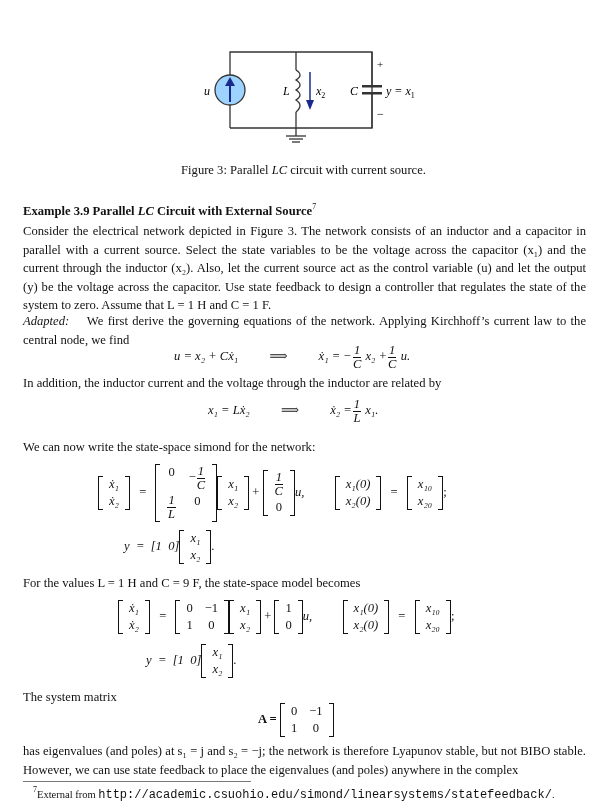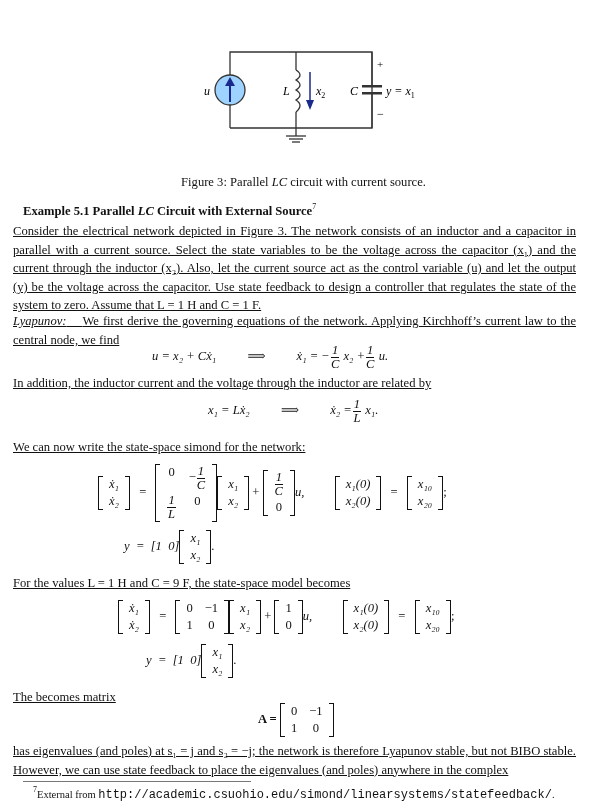--- a/index.html
+++ b/index.html
@@ -1,23 +1,23 @@
 <!DOCTYPE html>
 <html><head>
 <meta charset="utf-8">
 <style>
   html, body { margin:0; padding:0; background:#ffffff; }
   body { width:607px; height:811px; position:relative; overflow:hidden;
          font-family:"Liberation Serif", "DejaVu Serif", serif; color:#111; font-size:12.6px; }
   .abs { position:absolute; }
-  .para { position:absolute; left:13px; width:563px; line-height:18.6px; text-align:justify;text-decoration:underline; }
+  .para { position:absolute; left:23px; width:563px; line-height:18.6px; text-align:justify; }
   .i { font-style:italic; }
   .b { font-weight:bold; }
   .mono { font-family:"Liberation Mono", "DejaVu Sans Mono", monospace; font-size:12px; }
-  .center { text-align:center;margin-top:12px; }
+  .center { text-align:center; }
   .sup { font-size:8px; vertical-align:6px; }
   .frac { display:inline-block; vertical-align:middle; text-align:center; margin:0 1px; }
   .frac > span { display:block; line-height:13px; }
   .frac > .num { border-bottom:1px solid #111; padding:0 1px; }
   .mat { display:inline-flex; align-items:center; vertical-align:middle; }
   .br { display:inline-block; border:1px solid #111; width:4px; align-self:stretch; }
   .brl { border-right:none; }
   .brr { border-left:none; }
   .mgrid { display:inline-grid; gap:2px 12px; padding:1px 6px; text-align:center; }
   .eq { position:absolute; white-space:nowrap; }
@@ -57,30 +57,30 @@
   <text x="206" y="55" font-family="Liberation Serif, serif" font-style="italic" font-size="12"><tspan>y = x</tspan><tspan font-size="8" dy="3" font-style="normal">1</tspan></text>
   <text x="197" y="28" font-family="Liberation Serif, serif" font-size="11">+</text>
   <text x="197" y="78" font-family="Liberation Serif, serif" font-size="12">−</text>
 </svg>
 
 <div class="abs center" style="left:0;top:163px;width:607px">
   <span>Figure 3: Parallel </span><span class="i">LC</span><span> circuit with current source.</span>
 </div>
 
 <div class="abs b" style="left:23px;top:202px">
-  <span>Example 5.1  Parallel </span><span class="i">LC</span><span> Circuit with External Source</span><span class="sup" style="font-weight:normal">7</span>
+  <span>Example 3.9  Parallel </span><span class="i">LC</span><span> Circuit with External Source</span><span class="sup" style="font-weight:normal">7</span>
 </div>
 
 <div class="para" style="top:222px">Consider the electrical network depicted in Figure 3. The network consists of an inductor and a capacitor in parallel with a current source. Select the state variables to be the voltage across the capacitor (x₁) and the current through the inductor (x₂). Also, let the current source act as the control variable (u) and let the output (y) be the voltage across the capacitor. Use state feedback to design a controller that regulates the state of the system to zero. Assume that L = 1 H and C = 1 F.</div>
 
 <div class="para" style="top:312px">
-  <span class="i">Lyapunov:</span>&nbsp;&nbsp;&nbsp;&nbsp;<span>We first derive the governing equations of the network. Applying Kirchhoff’s current law to the central node, we find</span>
-</div>
-
-<div class="eq i" style="left:152px;top:344px">
+  <span class="i">Adapted:</span>&nbsp;&nbsp;&nbsp;&nbsp;<span>We first derive the governing equations of the network. Applying Kirchhoff’s current law to the central node, we find</span>
+</div>
+
+<div class="eq i" style="left:174px;top:344px">
   <span>u = x₂ + Cẋ₁</span>
   <span style="margin:0 28px;font-style:normal">⟹</span>
   <span>ẋ₁ = −</span><span class="frac"><span class="num">1</span><span>C</span></span>
   <span>x₂ +</span><span class="frac"><span class="num">1</span><span>C</span></span>
   <span>u.</span>
 </div>
 
 <div class="para" style="top:374px">In addition, the inductor current and the voltage through the inductor are related by</div>
 
 <div class="eq i" style="left:208px;top:398px">
@@ -225,21 +225,21 @@
   <span style="white-space:pre">y  =  [1  0]</span><span class="mat">
       <span class="br brl"></span>
       <span class="mgrid" style="grid-template-columns:auto">
         <span>x₁</span>
         <span>x₂</span>
       </span>
       <span class="br brr"></span>
     </span><span style="font-style:normal">.</span>
 </div>
 
-<div class="para" style="top:688px">The becomes matrix</div>
+<div class="para" style="top:688px">The system matrix</div>
 
 <div class="eq" style="left:258px;top:703px">
   <span class="b">A =</span>
   <span class="mat">
       <span class="br brl"></span>
       <span class="mgrid" style="grid-template-columns:auto auto">
         <span>0</span>
         <span>−1</span>
         <span>1</span>
         <span>0</span>

